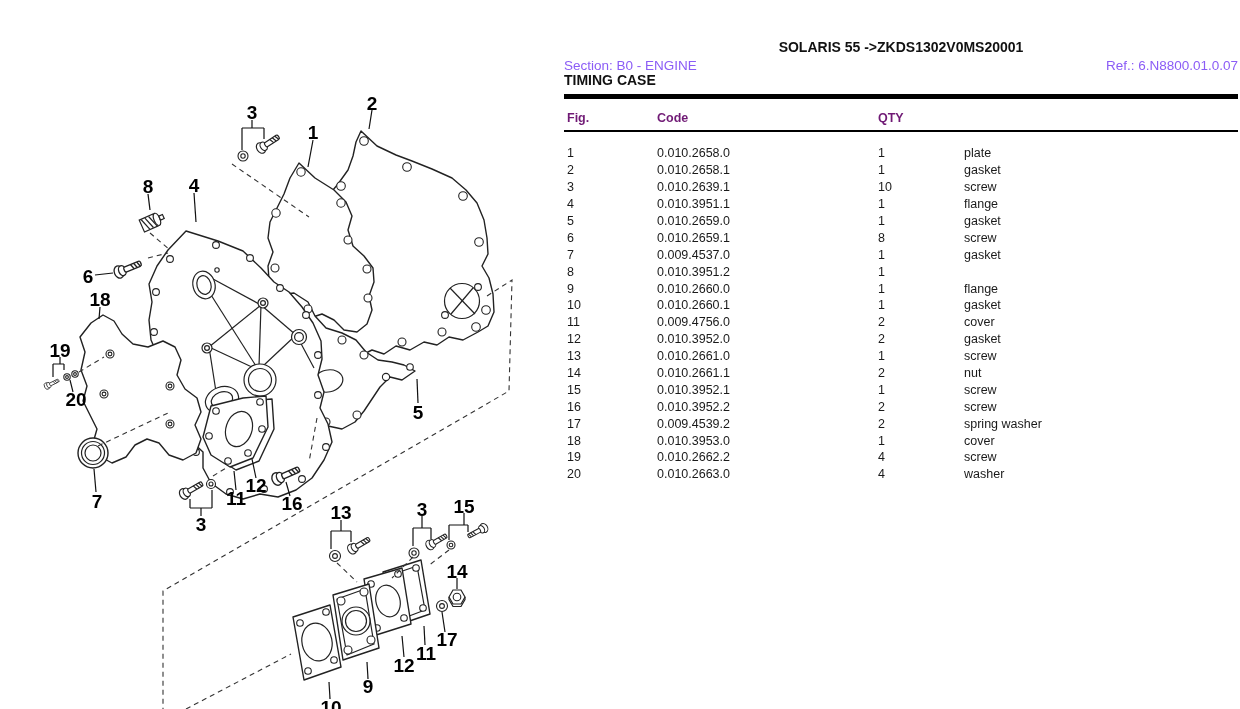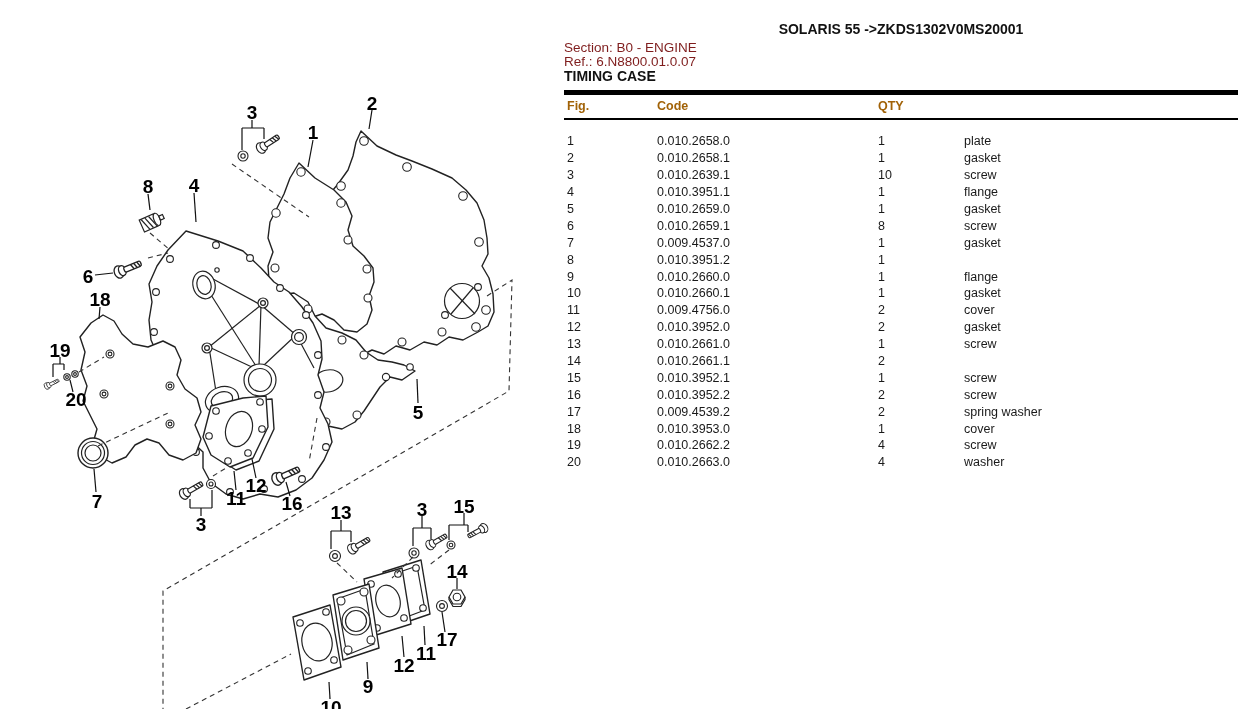--- a/index.html
+++ b/index.html
@@ -11,27 +11,27 @@
   .part{fill:#ffffff;stroke:#222;stroke-width:1.4;stroke-linejoin:round;}
   .part2{fill:#ffffff;stroke:#222;stroke-width:1.2;stroke-linejoin:round;}
   .hole{fill:#ffffff;stroke:#222;stroke-width:1.1;}
   .rib{fill:none;stroke:#222;stroke-width:1.2;}
   .leader{stroke:#111;stroke-width:1.2;fill:none;}
   .dash{stroke:#333;stroke-width:1.1;fill:none;stroke-dasharray:5 4;}
   .bolt{fill:#ffffff;stroke:#222;stroke-width:1.2;}
   .callout{font:bold 19px "Liberation Sans",sans-serif;fill:#000;text-anchor:middle;}
   
   .right-panel{position:absolute;left:564px;top:0;width:674px;}
-  .doc-title{margin-top:22px;text-align:center;font-weight:bold;font-size:14px;line-height:15px;color:#111;}
-  .doc-sub{display:flex;justify-content:space-between;font-size:13.5px;line-height:14px;margin-top:4px;color:#7f1d1d;flex-direction:column;}
+  .doc-title{margin-top:40px;text-align:center;font-weight:bold;font-size:14px;line-height:15px;color:#111;}
+  .doc-sub{display:flex;justify-content:space-between;font-size:13.5px;line-height:14px;margin-top:4px;color:#8b5cf6;}
   .doc-page-title{font-weight:bold;font-size:14px;line-height:15px;margin-top:0;color:#111;}
   .thick-rule{height:5px;background:#000;margin-top:6px;}
   .thin-rule{height:2px;background:#000;margin-top:2px;}
   .thead{display:grid;grid-template-columns:90px 221px 86px 1fr;font-weight:bold;
-         font-size:12.5px;line-height:14px;padding:4px 0 3px 3px;color:#a16207;}
+         font-size:12.5px;line-height:14px;padding:4px 0 3px 3px;color:#701a75;margin-top:8px;}
   .tbody{margin-top:13px;font-size:12.5px;color:#1a1a1a;}
   .tr{display:grid;grid-template-columns:90px 221px 86px 1fr;height:16.9px;align-items:center;padding-left:3px;}
   .td{white-space:nowrap;}
 </style>
 </head>
 <body>
 
 <div class="stage">
 
   <div class="diagram-wrap">
@@ -411,20 +411,21 @@
         <div class="tr">
           <div class="td">13</div>
           <div class="td">0.010.2661.0</div>
           <div class="td">1</div>
           <div class="td">screw</div>
         </div>
         <div class="tr">
           <div class="td">14</div>
           <div class="td">0.010.2661.1</div>
           <div class="td">2</div>
+          <div class="td">nut</div>
         </div>
         <div class="tr">
           <div class="td">15</div>
           <div class="td">0.010.3952.1</div>
           <div class="td">1</div>
           <div class="td">screw</div>
         </div>
         <div class="tr">
           <div class="td">16</div>
           <div class="td">0.010.3952.2</div>

